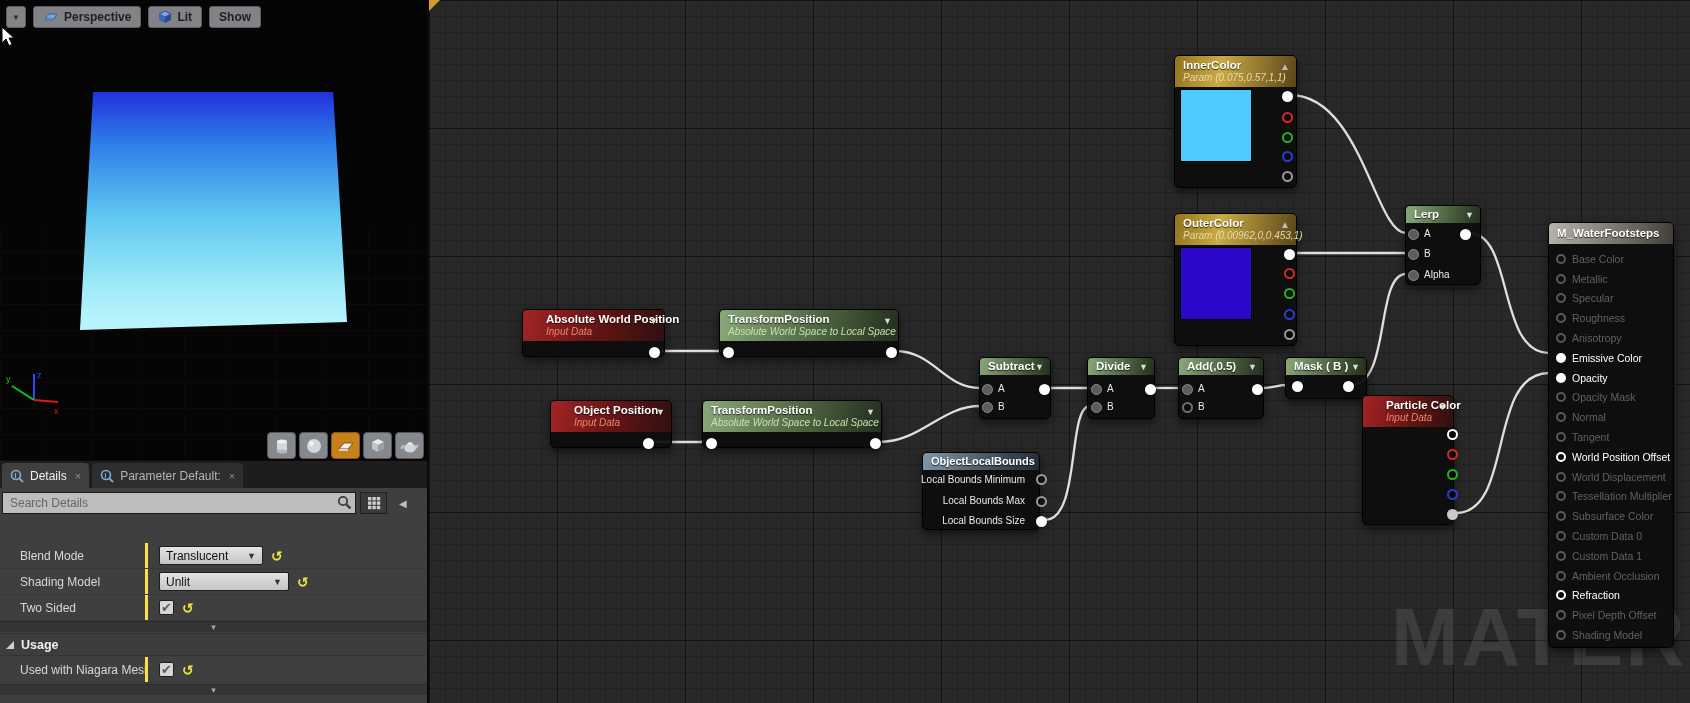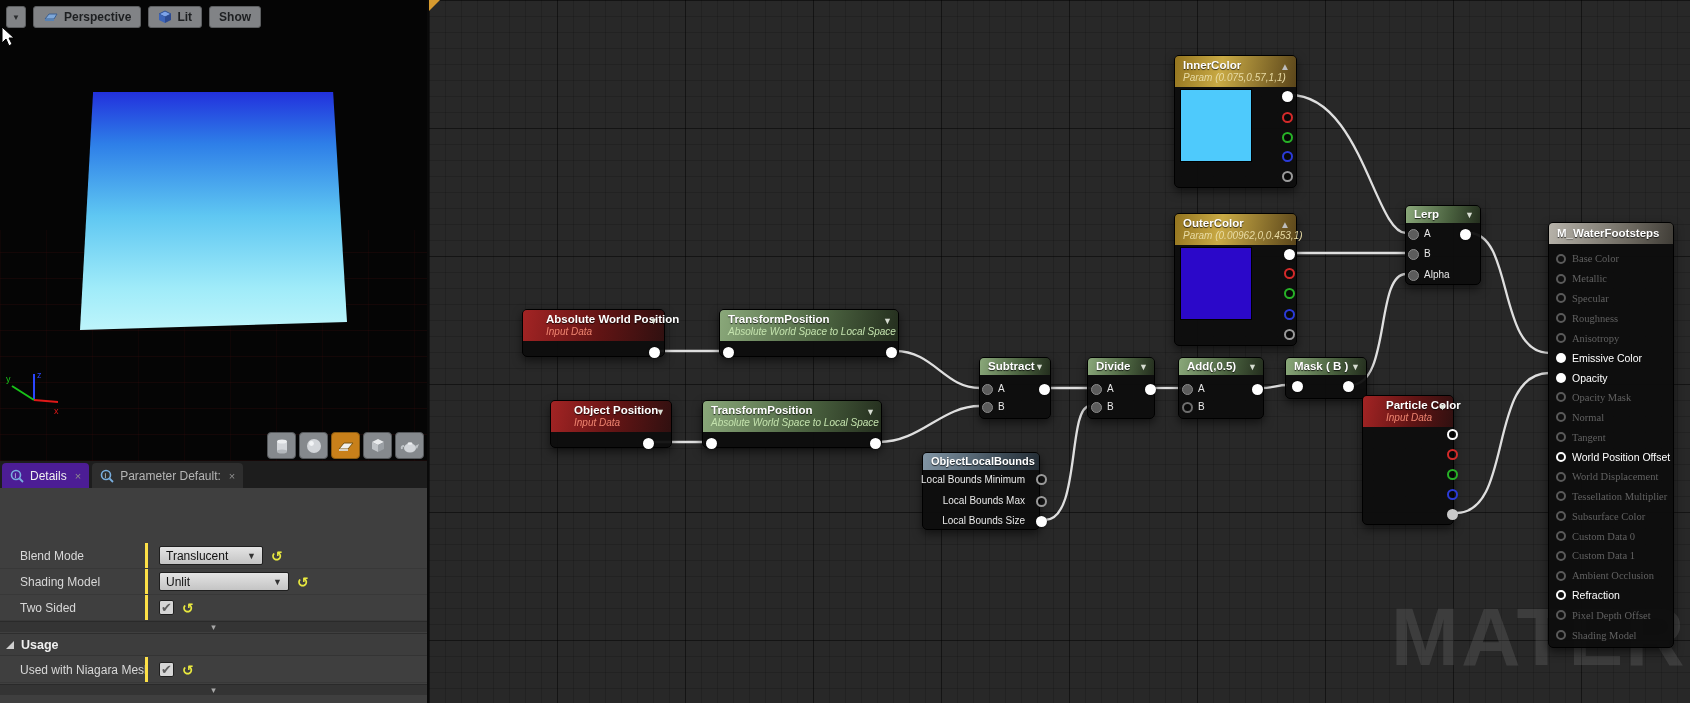--- a/index.html
+++ b/index.html
@@ -24,21 +24,21 @@
   .shape-row{position:absolute;right:3px;top:432px;display:flex;gap:3px;}
   .shape-btn{width:29px;height:27px;border-radius:4px;background:#85898d;border:1px solid #55585b;
              display:flex;align-items:center;justify-content:center;}
   .shape-btn.active{background:#c8801a;border-color:#8a5a10;}
 
   
   .details{position:absolute;left:0;top:461px;width:427px;height:242px;background:#3f3f3f;color:#d6d6d6;font-size:12px;}
   .tabbar{position:absolute;left:0;top:0;width:100%;height:27px;background:#1d1d1d;display:flex;align-items:flex-end;gap:3px;padding-left:2px;}
   .tab{height:25px;display:flex;align-items:center;gap:6px;padding:0 8px;border-radius:4px 4px 0 0;
        background:#2e2e2e;color:#b5b5b5;font-size:12px;}
-  .tab.active{background:#4c1d95;color:#f0f0f0;}
+  .tab.active{background:#404040;color:#f0f0f0;}
   .tclose{color:#8e8e8e;font-size:11px;margin-left:2px;}
   .searchrow{position:absolute;left:2px;top:30px;width:423px;height:24px;display:flex;align-items:center;gap:4px;}
   .searchbox{position:relative;width:354px;height:22px;}
   .searchbox input{width:100%;height:100%;background:#bdbdbd;border:1px solid #1c1c1c;color:#4f4f4f;
        font-size:12px;padding:0 24px 0 7px;font-family:inherit;outline:none;}
   .searchbox input::placeholder{color:#666;}
   .smag{position:absolute;right:4px;top:3px;}
   .gridbtn{width:27px;height:22px;background:#3a3a3a;border:1px solid #202020;display:flex;align-items:center;justify-content:center;}
   .visarrow{color:#bdbdbd;font-size:10px;margin-left:8px;}
   .sect-h{position:absolute;left:0;width:100%;height:23px;background:#3d3d3d;border-top:1px solid #2e2e2e;border-bottom:1px solid #343434;
@@ -99,21 +99,21 @@
   .swatch{position:absolute;left:5px;top:33px;width:72px;height:73px;border:1px solid #000;}
 
   .olb-row{position:absolute;right:14px;font-size:10px;color:#e8e8e8;white-space:nowrap;}
 
   .onode{width:126px;}
   .onode .nh{height:21px;padding-top:4px;}
   .orow{height:19.8px;display:flex;align-items:center;gap:6px;padding-left:7px;}
   .op{width:10px;height:10px;border-radius:50%;flex:0 0 auto;}
   .olbl{font-size:10.5px;white-space:nowrap;}
   .orow.disabled .op{border:2px solid #5a5a5a;}
-  .orow.disabled .olbl{color:#616161;font-family:Liberation Serif, serif;}
+  .orow.disabled .olbl{color:#616161;}
   .orow.connected .op{background:#fff;}
   .orow.connected .olbl{color:#fff;}
   .orow.enabled .op{border:2.5px solid #fff;}
   .orow.enabled .olbl{color:#fff;}
 </style>
 </head>
 <body>
 
 <div class="root">
 
@@ -211,20 +211,45 @@
         <svg width="14" height="14">
             <circle cx="6" cy="6" r="4.5" fill="none" stroke="#79aede" stroke-width="1.6"></circle>
             <line x1="9.5" y1="9.5" x2="13" y2="13" stroke="#79aede" stroke-width="1.8"></line>
             <text x="4.4" y="8.6" font-size="7" fill="#cfe4f5">i</text>
           </svg>
         <span>Parameter Default:</span>
         <span class="tclose">×</span>
       </div>
     </div>
 
+    <div class="searchrow">
+      <div class="searchbox">
+        <input type="text" placeholder="Search Details" style="">
+        <svg class="smag" width="15" height="15">
+            <circle cx="6" cy="6" r="4.2" fill="none" stroke="#3c3c3c" stroke-width="1.8"></circle>
+            <line x1="9.3" y1="9.3" x2="13.5" y2="13.5" stroke="#3c3c3c" stroke-width="2.4"></line>
+          </svg>
+      </div>
+      <div class="gridbtn">
+        <svg width="14" height="14">
+          <g fill="#cfcfcf">
+              <rect x="1" y="1" width="3.4" height="3.4"></rect>
+              <rect x="5.4" y="1" width="3.4" height="3.4"></rect>
+              <rect x="9.8" y="1" width="3.4" height="3.4"></rect>
+              <rect x="1" y="5.4" width="3.4" height="3.4"></rect>
+              <rect x="5.4" y="5.4" width="3.4" height="3.4"></rect>
+              <rect x="9.8" y="5.4" width="3.4" height="3.4"></rect>
+              <rect x="1" y="9.8" width="3.4" height="3.4"></rect>
+              <rect x="5.4" y="9.8" width="3.4" height="3.4"></rect>
+              <rect x="9.8" y="9.8" width="3.4" height="3.4"></rect>
+            </g>
+        </svg>
+      </div>
+      <span class="visarrow">◀</span>
+    </div>
 
 
     <div class="prow" style="top:82px">
       <div class="plabel">Blend Mode</div>
       <div class="pctrl">
         <div class="dd" style="width:104px">
           <span>Translucent</span>
           <span class="dda">▼</span>
         </div>
         <span class="rst">↺</span>

